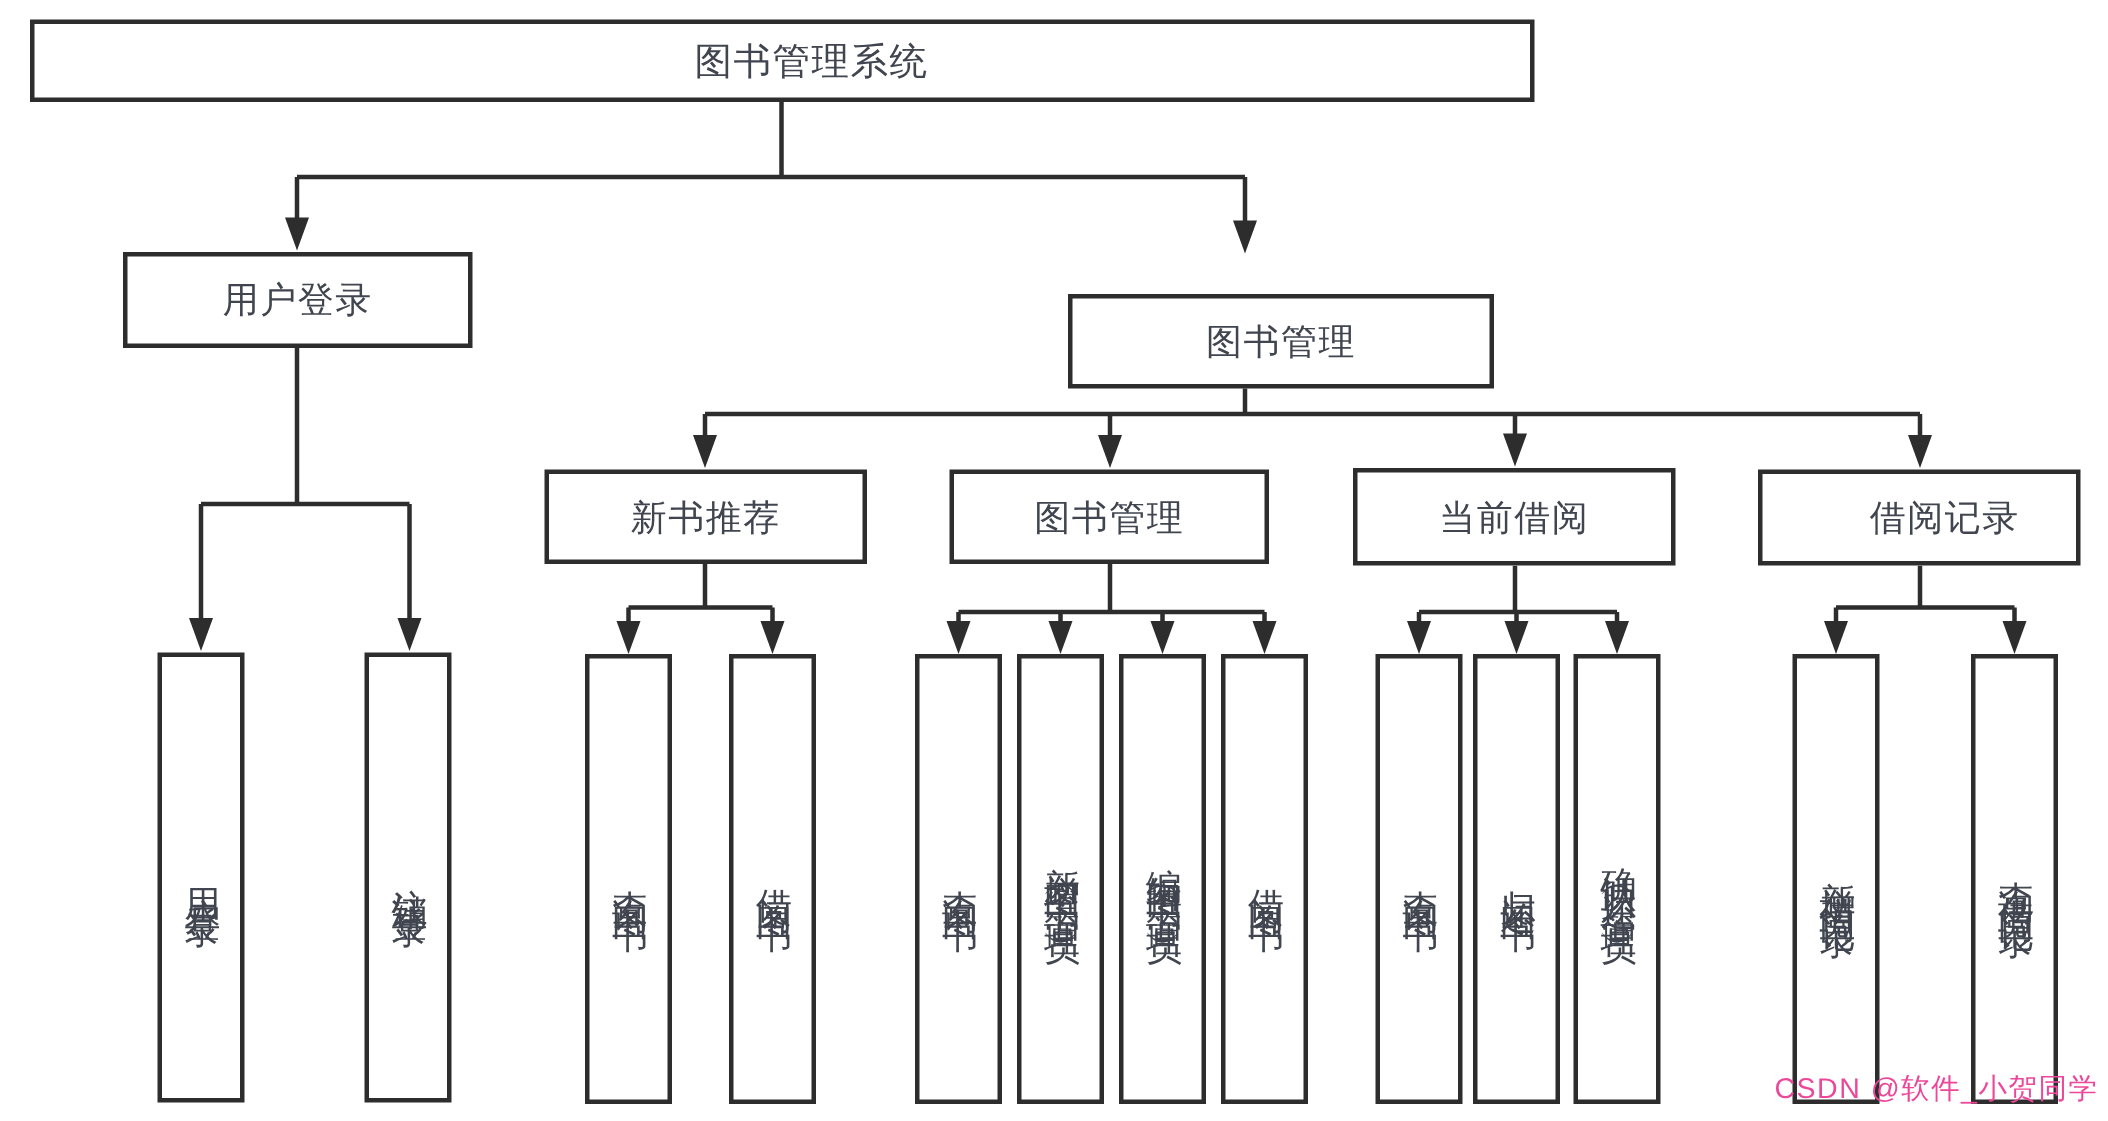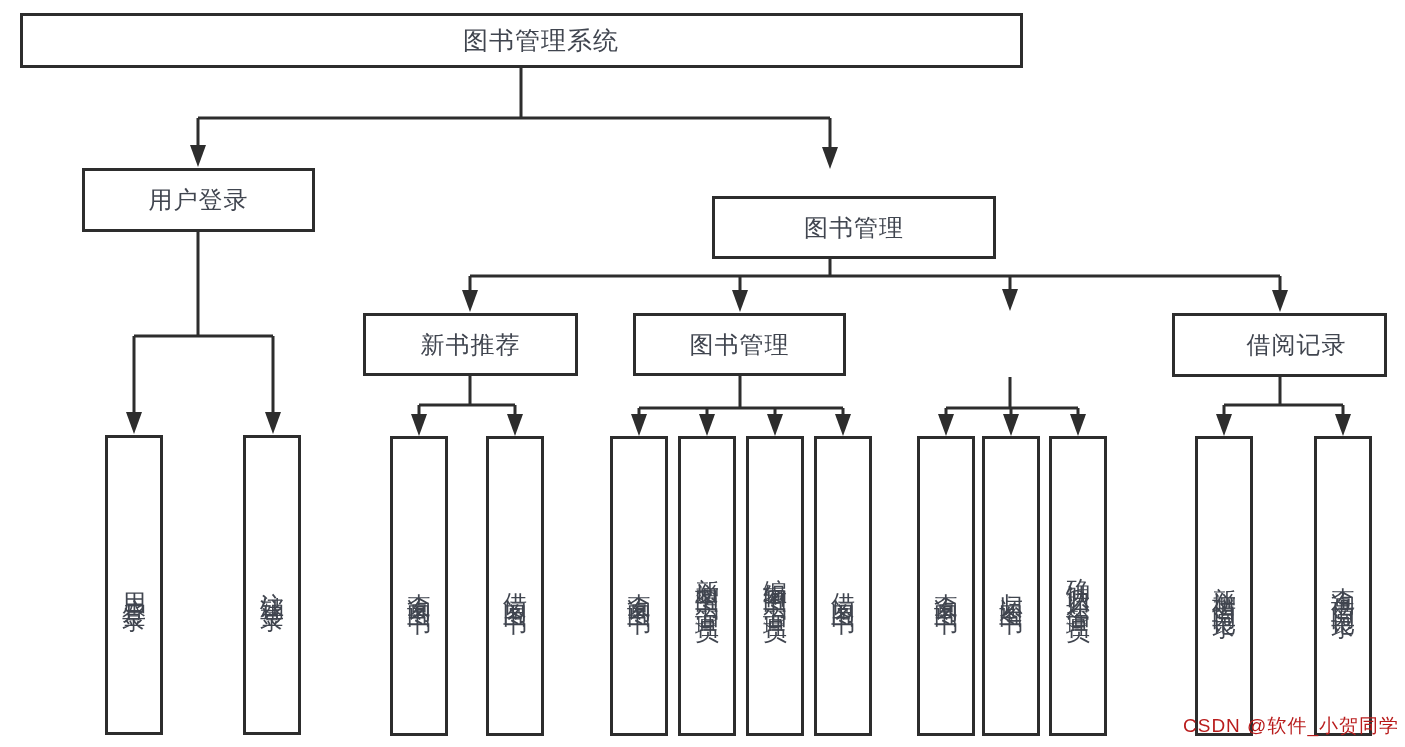--- a/index.html
+++ b/index.html
@@ -39,21 +39,21 @@
     text-orientation: mixed;
     letter-spacing: 6px;
     line-height: 1;
     white-space: nowrap;
   }
   .watermark {
     position: absolute;
     left: 1183px;
     top: 713px;
     font-size: 19px;
-    color: #b91c1c;
+    color: #ec4899;
     letter-spacing: 1px;
     white-space: nowrap;
     z-index: 3;
   }
 </style>
 </head>
 <body>
 
 <div id="canvas">
 
@@ -107,20 +107,23 @@
   <div class="node hnode" style="left:712px; top:170px; width:284px; height:63px;margin-top:26px;">
     <span>图书管理</span>
   </div>
 
   <div class="node hnode" style="left:363px; top:313px; width:215px; height:63px;">
     <span>新书推荐</span>
   </div>
   <div class="node hnode" style="left:633px; top:313px; width:213px; height:63px;">
     <span>图书管理</span>
   </div>
+  <div class="node hnode" style="left:902px; top:312px; width:215px; height:65px;">
+    <span>当前借阅</span>
+  </div>
   <div class="node hnode" style="left:1172px; top:313px; width:215px; height:64px;padding-left:34px;">
     <span>借阅记录</span>
   </div>
 
   <div class="node vnode" style="left:105px; top:435px;">
     <span class="vtext">用户登录</span>
   </div>
   <div class="node vnode" style="left:243px; top:435px;">
     <span class="vtext">注销登录</span>
   </div>

